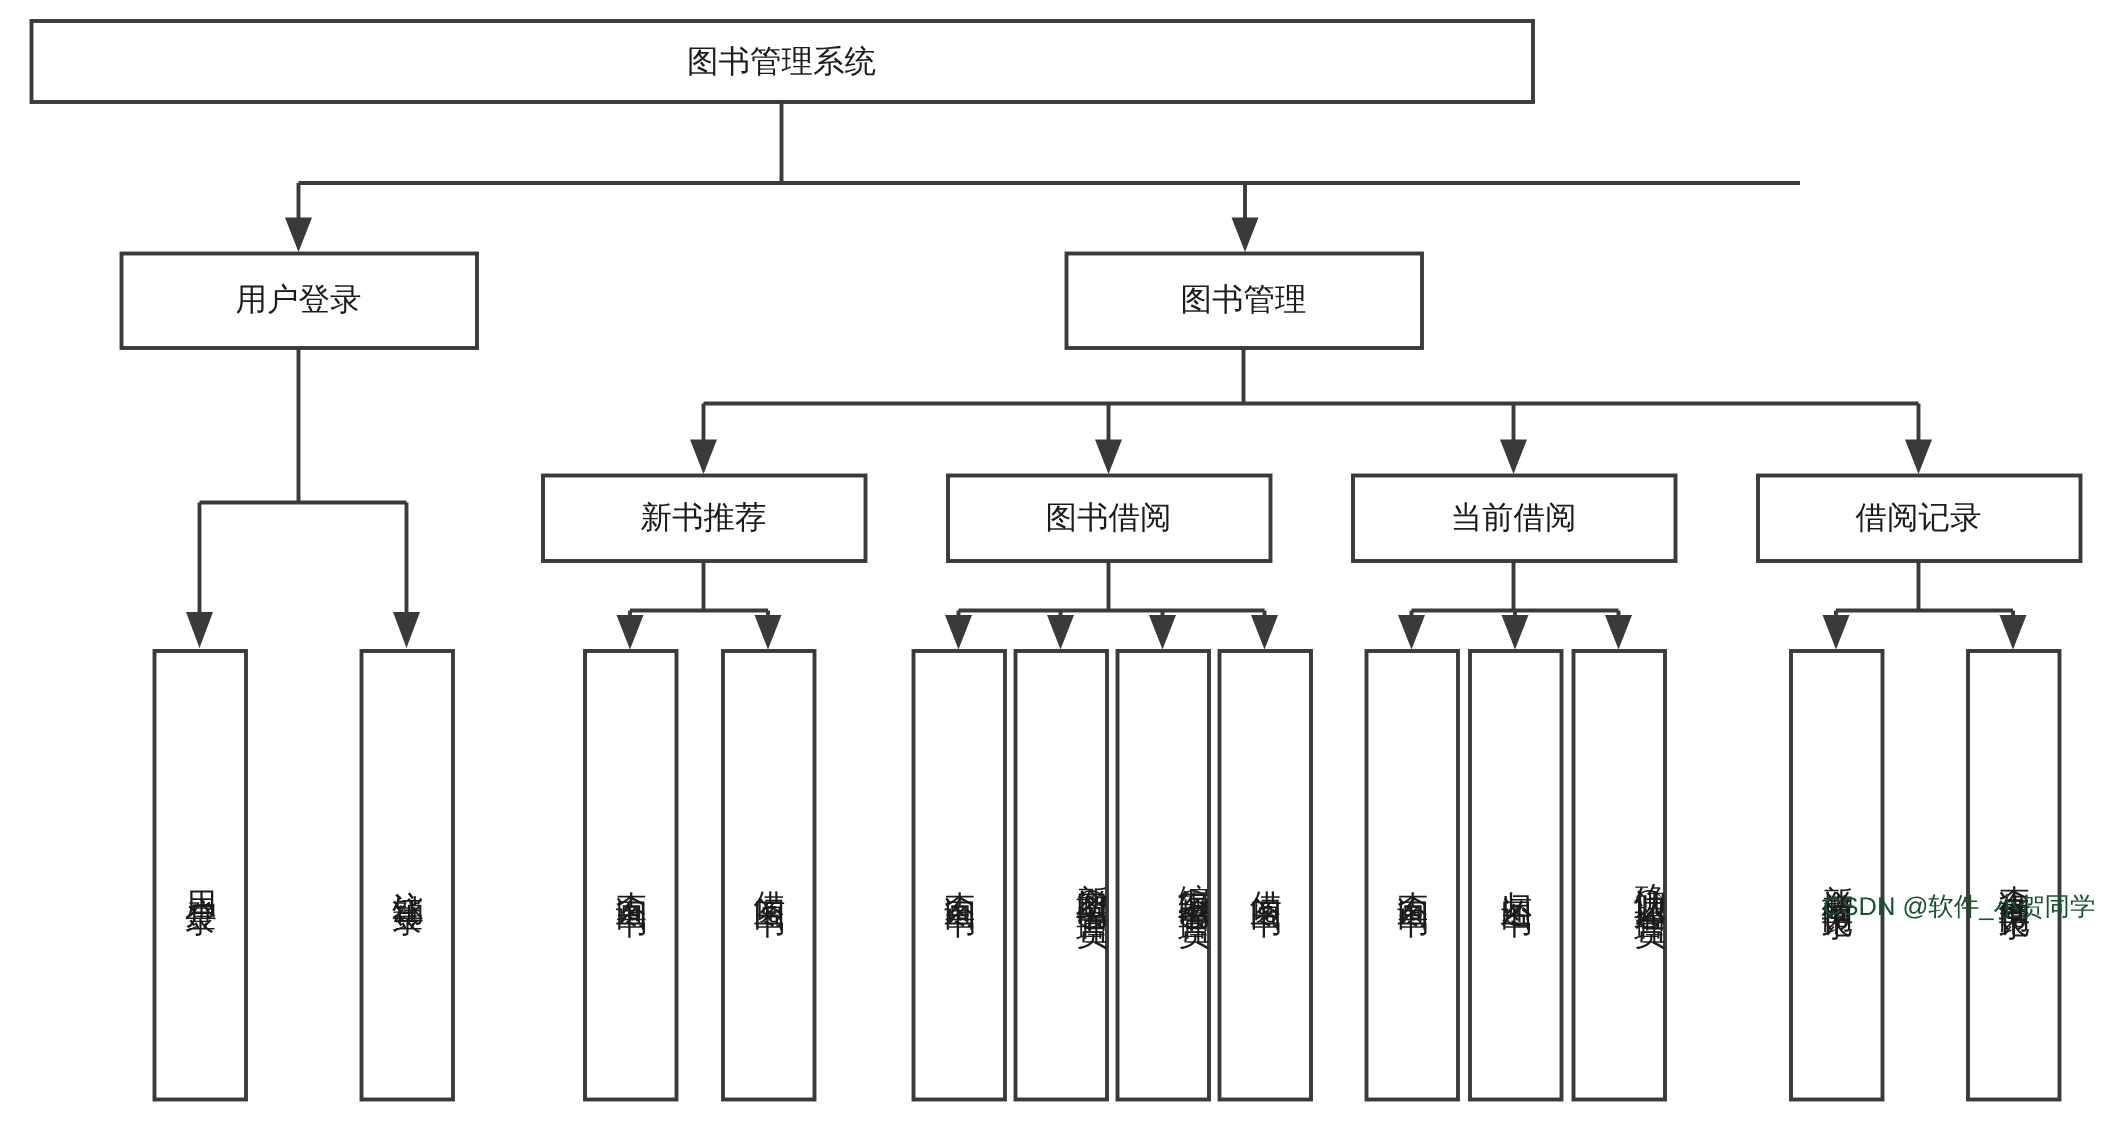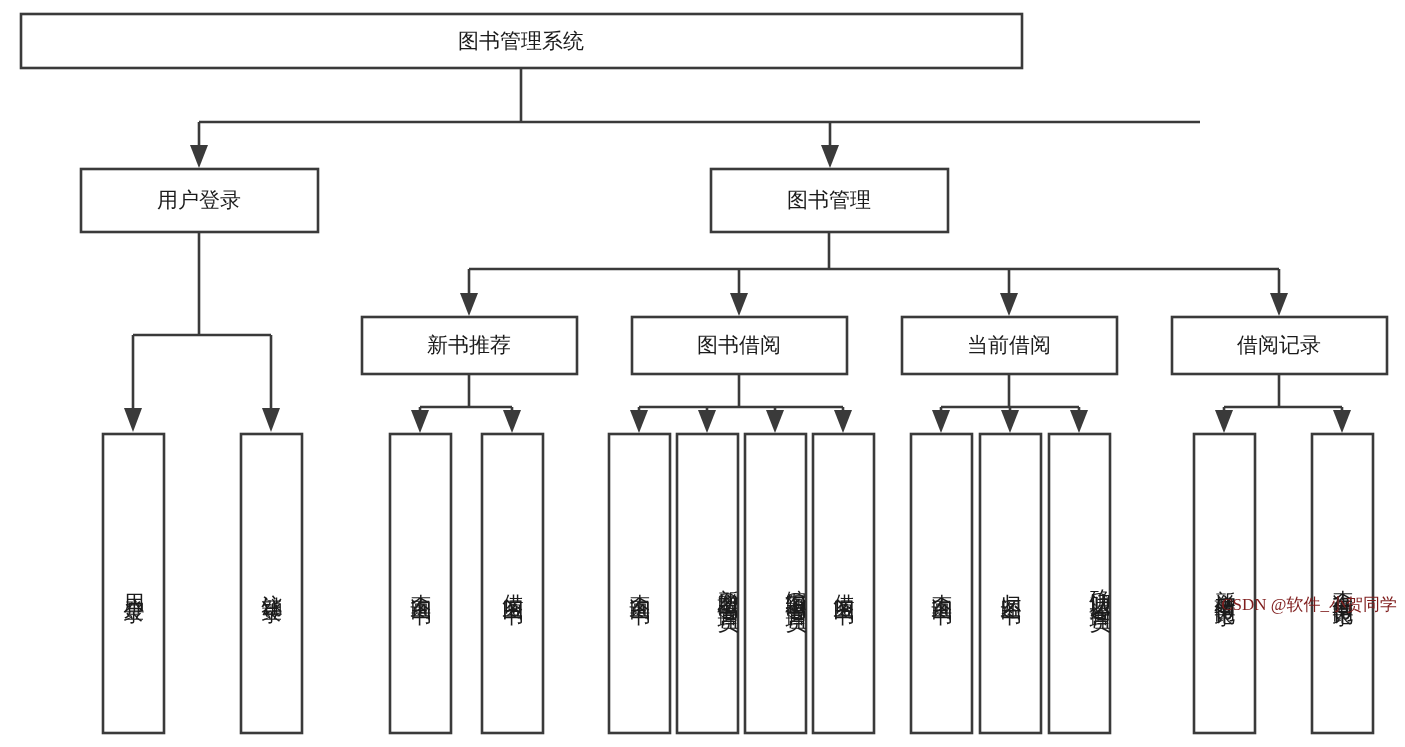--- a/index.html
+++ b/index.html
@@ -56,23 +56,23 @@
     color: #1b1b1b;
     letter-spacing: 3.5px;
     white-space: nowrap;
     text-align: center;
     pointer-events: none;
   }
   .watermark {
     position: absolute;
     right: 8px;
     bottom: 4px;
-    font-family: Liberation Serif, serif;
+    font-family: Liberation Sans, sans-serif;
     font-size: 17px;
-    color: #7f1d1d;
+    color: #14532d;
     white-space: nowrap;
   }
 </style>
 </head>
 <body>
 
 <div id="diagram-root">
 
   <svg class="diagram-svg" viewBox="0 0 1405 747">
     <defs></defs>

